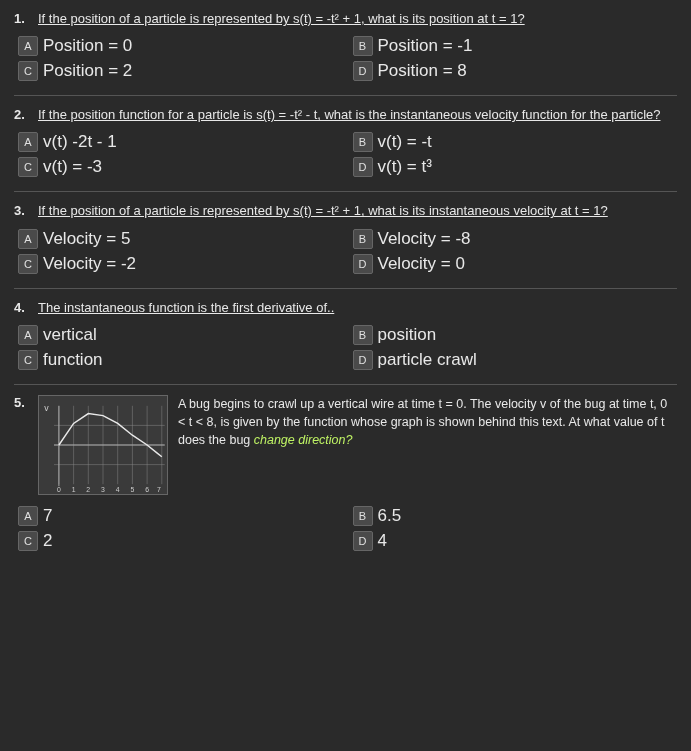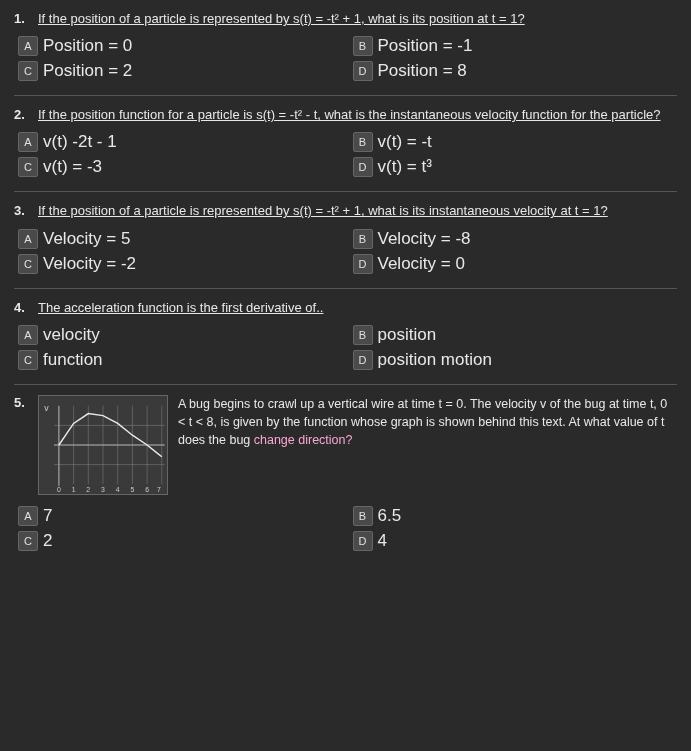--- a/index.html
+++ b/index.html
@@ -68,21 +68,22 @@
     .graph-svg {
       background: #3a3a3a;
       border: 1px solid #666;
     }
     .q5-text {
       flex: 1;
       font-size: 12.5px;
       line-height: 1.45;
     }
     .change-dir {
-      color: #f9a8d4;
+      color: #bef264;
+      font-style: italic;
     }
     .q5-options {
       display: grid;
       grid-template-columns: 1fr 1fr;
       gap: 5px 10px;
       margin-top: 8px;
       margin-left: 4px;
     }
   </style>
 </head>
@@ -160,38 +161,38 @@
         <div class="option">
           <div class="option-letter">D</div>
           <span class="option-text">Velocity = 0</span>
         </div>
       </div>
     </div>
     <hr class="divider">
     <div class="question-block">
       <div class="question-text">
         <span class="q-num">4.</span>
-        <span class="q-body">The acceleration function is the first derivative of..</span>
-      </div>
-      <div class="options-grid">
-        <div class="option">
-          <div class="option-letter">A</div>
-          <span class="option-text">velocity</span>
+        <span class="q-body">The instantaneous function is the first derivative of..</span>
+      </div>
+      <div class="options-grid">
+        <div class="option">
+          <div class="option-letter">A</div>
+          <span class="option-text">vertical</span>
         </div>
         <div class="option">
           <div class="option-letter">B</div>
           <span class="option-text">position</span>
         </div>
         <div class="option">
           <div class="option-letter">C</div>
           <span class="option-text">function</span>
         </div>
         <div class="option">
           <div class="option-letter">D</div>
-          <span class="option-text">position motion</span>
+          <span class="option-text">particle crawl</span>
         </div>
       </div>
     </div>
     <hr class="divider">
     <div class="question-block">
       <div style="display: flex; gap: 6px; margin-bottom: 6px;">
         <span class="q-num">5.</span>
         <div style="display: flex; gap: 10px; flex: 1 1 0%; align-items: flex-start;">
           <div class="graph-container">
 <svg class="graph-svg" width="130" height="100" viewBox="0 0 130 100" xmlns="http://www.w3.org/2000/svg">

